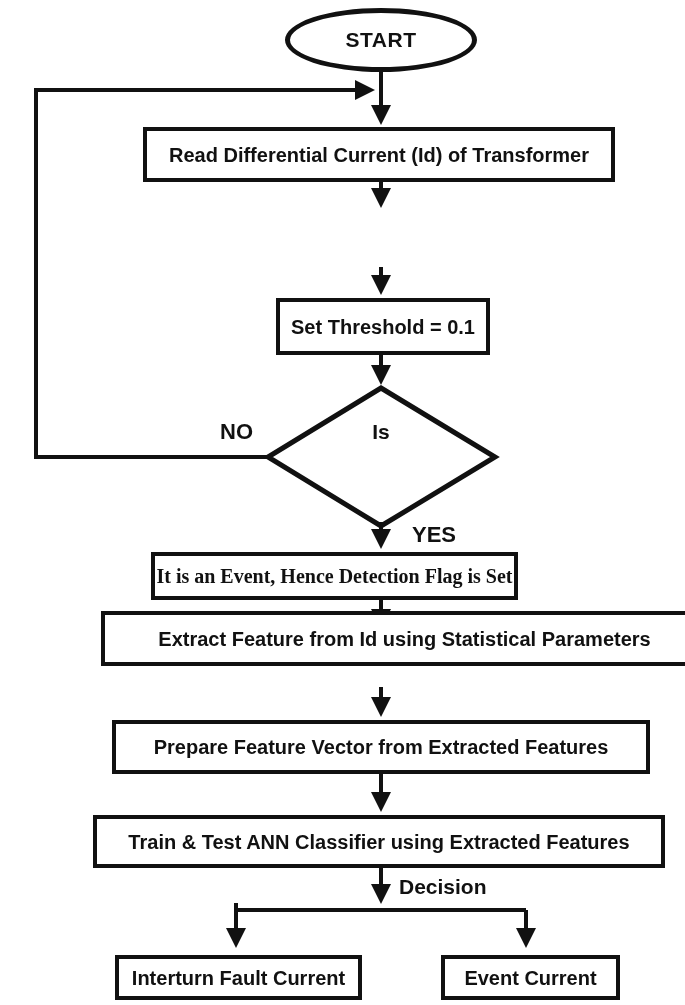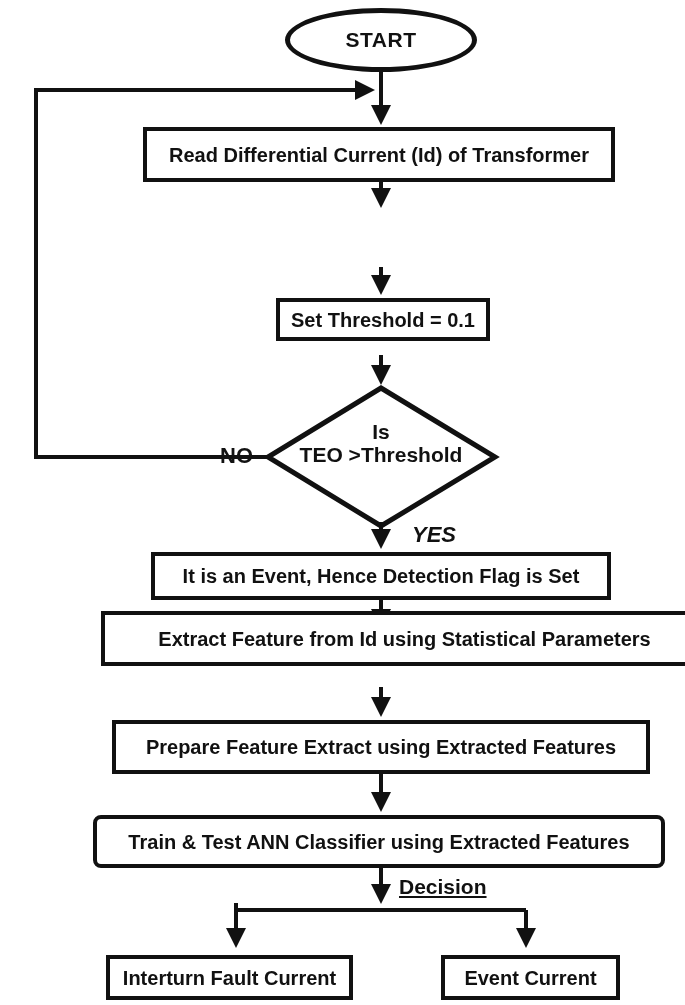--- a/index.html
+++ b/index.html
@@ -93,50 +93,49 @@
 
   <div class="terminal" style="left:257px;top:8px;width:192px;height:64px;">
     <span>START</span>
   </div>
 
   <div class="node" style="left:115px;top:127px;width:472px;height:55px;">
     <span>Read Differential Current (Id) of Transformer</span>
   </div>
 
 
-  <div class="node" style="left:248px;top:298px;width:214px;height:43px;">
+  <div class="node" style="left:248px;top:298px;width:214px;height:57px;">
     <span>Set Threshold = 0.1</span>
   </div>
 
   <div class="diamond-text">
     <div>Is</div>
-    <div>TEO &gt;Threshold</div>
   </div>
-  <div class="lbl" style="left:192px;top:445px;">NO</div>
-  <div class="lbl" style="left:384px;top:524px;font-style:italic;">YES</div>
+  <div class="lbl" style="left:192px;top:421px;">NO</div>
+  <div class="lbl" style="left:384px;top:524px;">YES</div>
 
-  <div class="node" style="left:123px;top:552px;width:460px;height:48px;">
+  <div class="node" style="left:123px;top:552px;width:367px;height:48px;font-family:Liberation Serif, serif;">
     <span>It is an Event, Hence Detection Flag is Set</span>
   </div>
 
   <div class="node" style="left:73px;top:611px;width:607px;height:55px;">
     <span>Extract Feature from Id using Statistical Parameters</span>
   </div>
 
   <div class="node" style="left:84px;top:720px;width:538px;height:54px;">
-    <span>Prepare Feature Extract using Extracted Features</span>
+    <span>Prepare Feature Vector from Extracted Features</span>
   </div>
 
-  <div class="node" style="left:65px;top:815px;width:572px;height:53px;border-radius:8px;">
+  <div class="node" style="left:65px;top:815px;width:572px;height:53px;">
     <span>Train &amp; Test ANN Classifier using Extracted Features</span>
   </div>
 
-  <div class="lbl" style="left:371px;top:876px;font-size:21px;text-decoration:underline;">Decision</div>
+  <div class="lbl" style="left:371px;top:876px;font-size:21px;">Decision</div>
 
-  <div class="node" style="left:78px;top:955px;width:247px;height:45px;">
+  <div class="node" style="left:87px;top:955px;width:247px;height:45px;">
     <span>Interturn Fault Current</span>
   </div>
 
   <div class="node" style="left:413px;top:955px;width:179px;height:45px;">
     <span>Event Current</span>
   </div>
 
 </div>
 
 </body></html>

